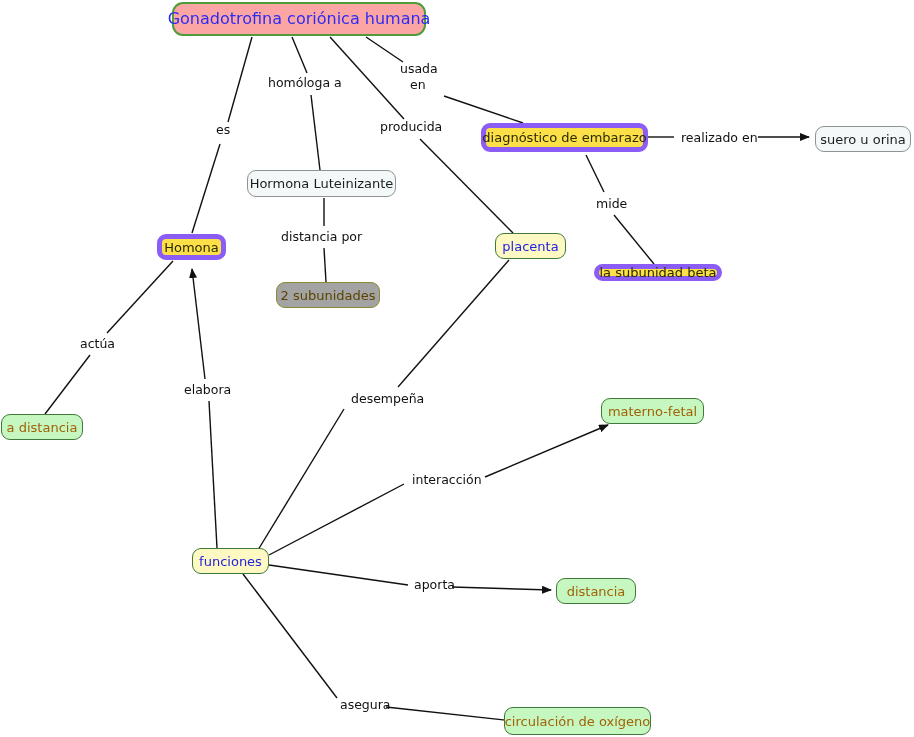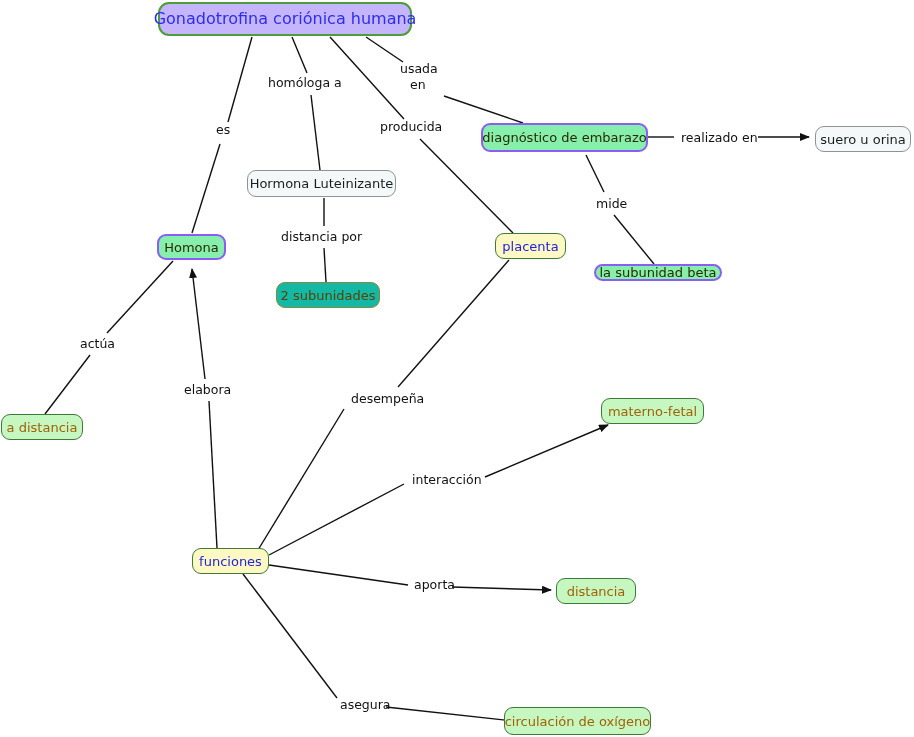--- a/index.html
+++ b/index.html
@@ -35,33 +35,34 @@
     font-size: 13px;
     line-height: 1;
     white-space: nowrap;
     text-align: center;
   }
   .node-label {
     display: block;
   }
   
   .theme-title {
-    background: #c4b5fd;
+    background: #fca5a5;
     border: 2px solid #4f9d3a;
     color: #2d2df0;
     border-radius: 11px;
     font-size: 16px;
+    margin-left: 14px;
   }
   .theme-yellow {
-    background: #86efac;
-    border: 2px solid #8b5cf6;
+    background: #fde047;
+    border: 5px solid #8b5cf6;
     color: #2b2b00;
   }
   .theme-yellow-dark {
-    background: #14b8a6;
+    background: #a3a3a3;
     border: 1px solid #8a8a32;
     color: #5a4400;
   }
   .theme-green {
     background: #c6f7c0;
     border: 1px solid #3f7a3a;
     color: #a16207;
   }
   .theme-green-bluetext {
     background: #fef9c3;

